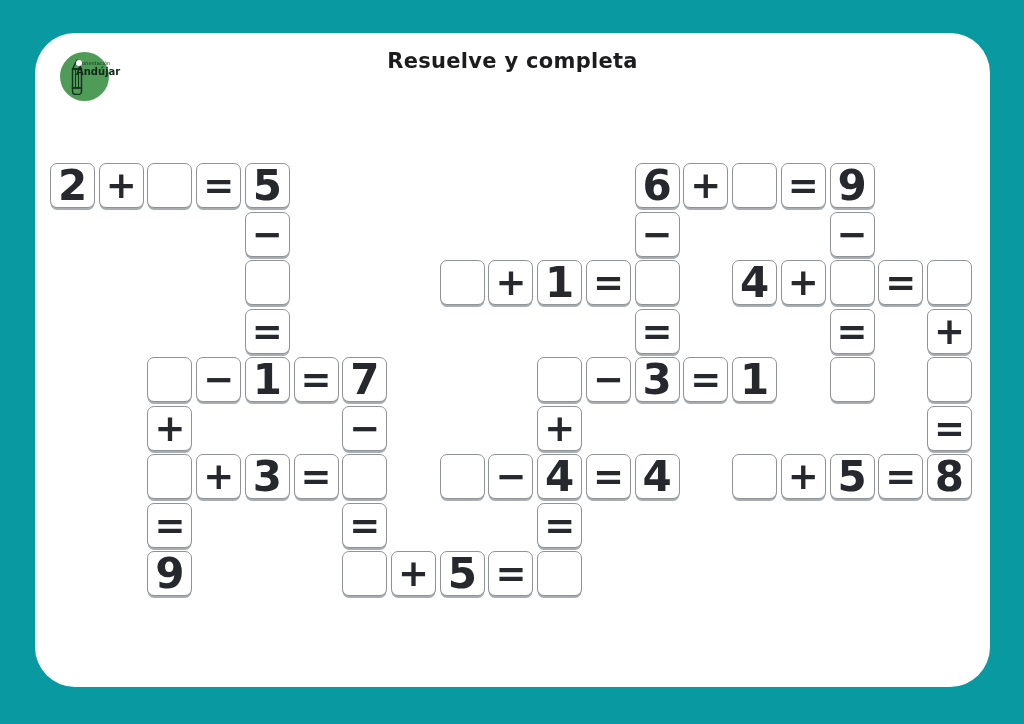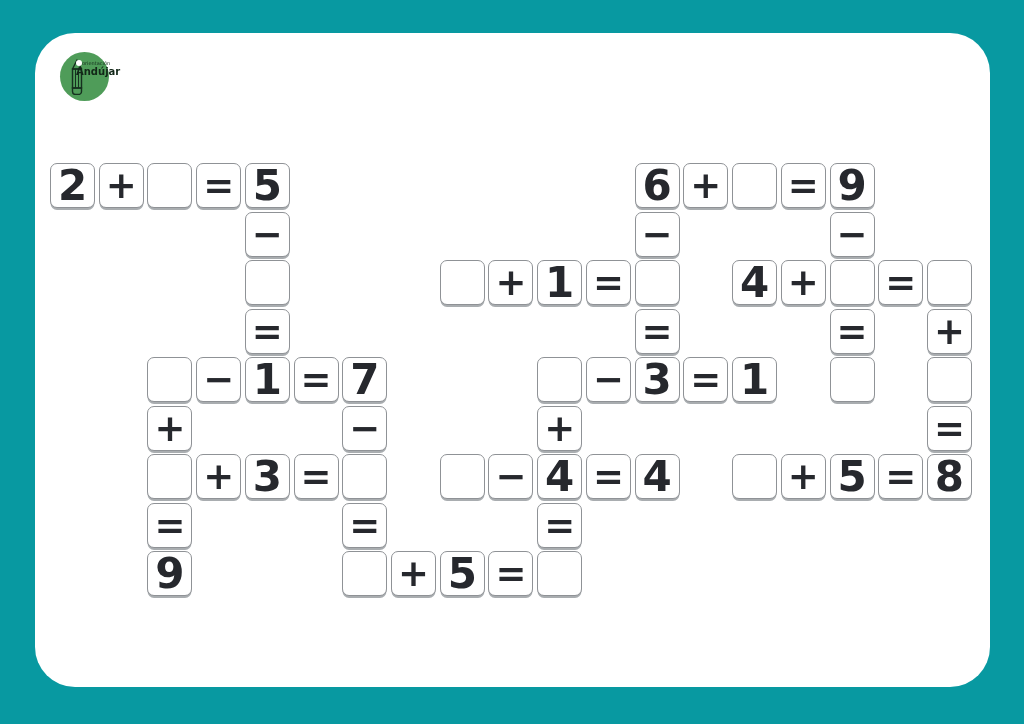--- a/index.html
+++ b/index.html
@@ -122,20 +122,21 @@
       <line x1="9.5" y1="10" x2="9.5" y2="29" stroke="#16301f" stroke-width="1"></line>
       <path d="M3.5,29 h9 v3.5 a3 3 0 0 1 -3 3 h-3 a3 3 0 0 1 -3 -3 z" stroke="#16301f" stroke-width="1.4" fill="none"></path>
     </svg>
     <div class="logo-text">
       <span class="dot"></span>
       <span class="l1">orientación</span>
       <span class="l2">Andújar</span>
     </div>
   </div>
 
+  <h1 class="title">Resuelve y completa</h1>
 
   <div class="puzzle" id="puzzle">
       <div class="cell" style="left: 15px; top: 130px;">2</div>
       <div class="cell op" style="left: 63.72px; top: 130px;">+</div>
       <div class="cell" style="left: 112.44px; top: 130px;"></div>
       <div class="cell op" style="left: 161.16px; top: 130px;">=</div>
       <div class="cell" style="left: 209.88px; top: 130px;">5</div>
       <div class="cell" style="left: 599.64px; top: 130px;">6</div>
       <div class="cell op" style="left: 648.36px; top: 130px;">+</div>
       <div class="cell" style="left: 697.08px; top: 130px;"></div>

